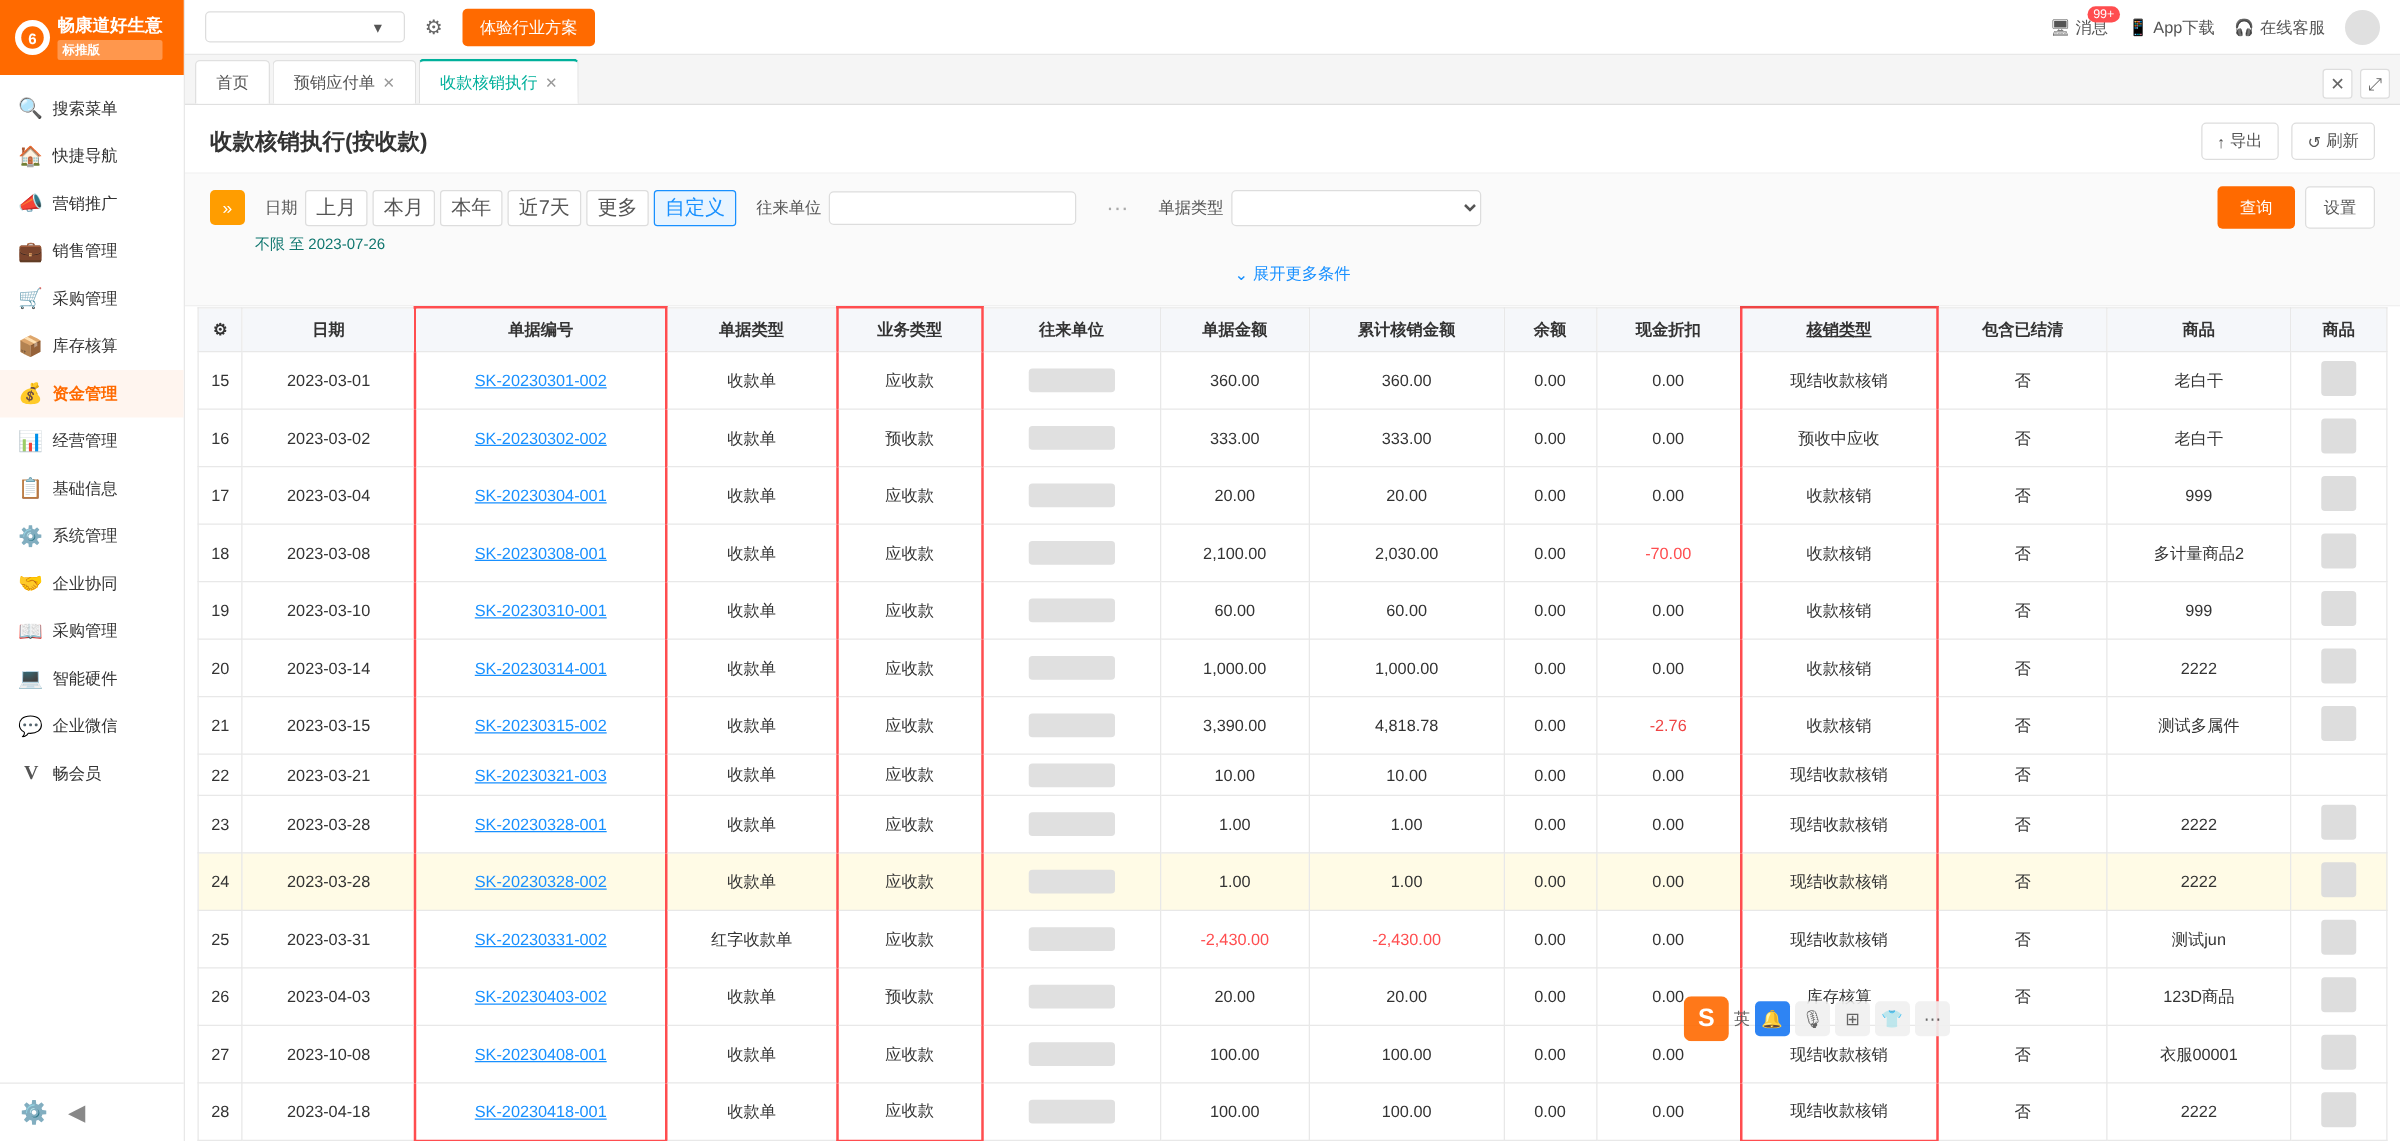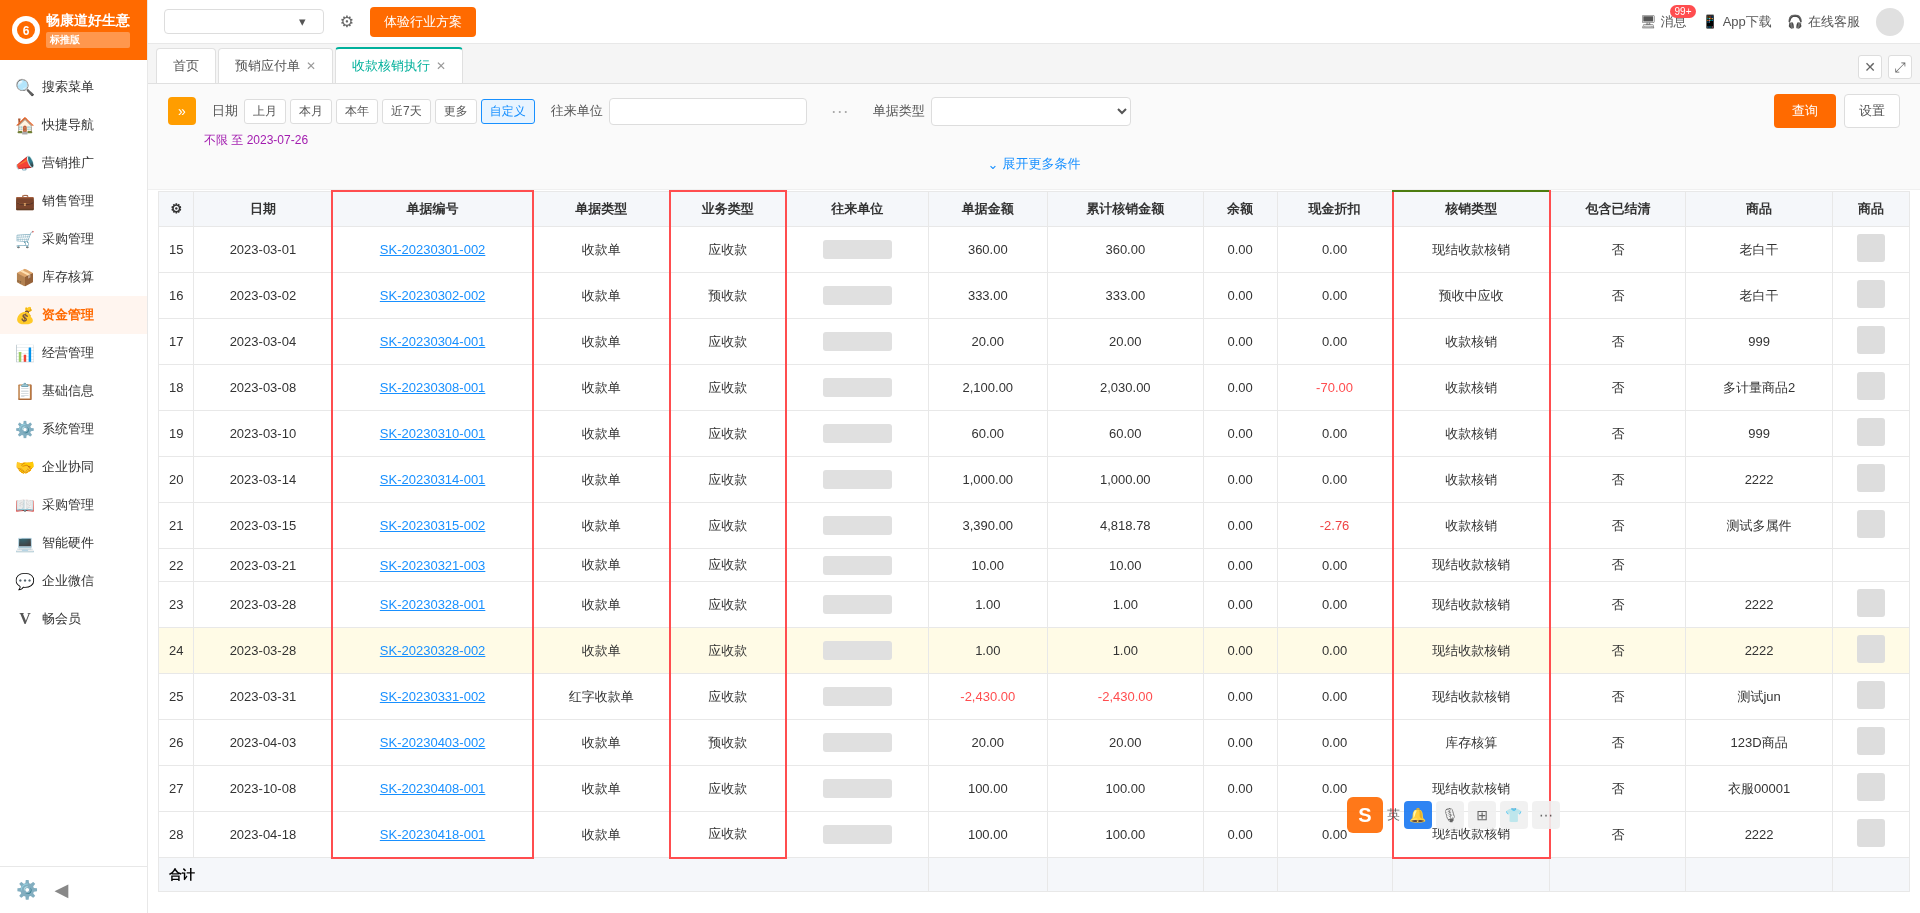--- a/index.html
+++ b/index.html
@@ -50,23 +50,23 @@
     .btn-export { display: flex; align-items: center; gap: 4px; padding: 5px 12px; border: 1px solid #ddd; border-radius: 4px; cursor: pointer; color: #555; font-size: 13px; background: #fff; }
     .btn-refresh { display: flex; align-items: center; gap: 4px; padding: 5px 12px; border: 1px solid #ddd; border-radius: 4px; cursor: pointer; color: #555; font-size: 13px; background: #fff; }
 
     
     .filter-bar { padding: 10px 20px; background: #fafafa; border-bottom: 1px solid #f0f0f0; }
     .filter-row { display: flex; align-items: center; gap: 16px; flex-wrap: wrap; }
     .filter-expand-btn { width: 28px; height: 28px; background: #ff9d00; color: #fff; border-radius: 4px; display: flex; align-items: center; justify-content: center; cursor: pointer; font-size: 14px; }
     .filter-item { display: flex; align-items: center; gap: 6px; }
     .filter-label { color: #555; font-size: 13px; white-space: nowrap; }
     .filter-date-group { display: flex; align-items: center; gap: 4px; }
-    .filter-date-btn { padding: 3px 8px; border: 1px solid #ddd; border-radius: 3px; cursor: pointer; font-size: 12px; color: #555; background: #fff; }
+    .filter-date-btn { padding: 3px 8px; border: 1px solid #ddd; border-radius: 3px; cursor: pointer; font-size: 16px; color: #555; background: #fff; }
     .filter-date-btn.custom { background: #e8f4ff; color: #1890ff; border-color: #1890ff; }
-    .filter-date-value { color: #a21caf; font-size: 12px; }
+    .filter-date-value { color: #0f766e; font-size: 12px; }
     .filter-input { border: 1px solid #ddd; border-radius: 4px; padding: 5px 10px; font-size: 13px; min-width: 180px; color: #555; }
     .filter-select { border: 1px solid #ddd; border-radius: 4px; padding: 5px 10px; font-size: 13px; min-width: 200px; color: #555; background: #fff; }
     .filter-dots { color: #aaa; font-size: 18px; cursor: pointer; padding: 0 8px; }
     .btn-query { background: #ff6a00; color: #fff; border: none; border-radius: 4px; padding: 7px 18px; font-size: 13px; cursor: pointer; }
     .btn-settings { background: #fff; color: #555; border: 1px solid #ddd; border-radius: 4px; padding: 7px 14px; font-size: 13px; cursor: pointer; }
     .filter-expand-row { display: flex; align-items: center; justify-content: center; padding: 6px 0; }
     .filter-expand-link { color: #1890ff; font-size: 13px; cursor: pointer; display: flex; align-items: center; gap: 4px; }
 
     
     .table-container { flex: 1; overflow: auto; padding: 0 10px; }
@@ -223,20 +223,33 @@
     </div>
     <div class="tabs-spacer"></div>
     <div class="tabs-controls">
       <div class="tabs-control-btn">✕</div>
       <div class="tabs-control-btn">⤢</div>
     </div>
   </div>
 
   <div class="page-content">
 
+    <div class="page-header">
+      <div class="page-title">收款核销执行(按收款)</div>
+      <div class="page-header-actions">
+        <button class="btn-export">
+          <span>↑</span>
+          <span>导出</span>
+        </button>
+        <button class="btn-refresh">
+          <span>↺</span>
+          <span>刷新</span>
+        </button>
+      </div>
+    </div>
 
     <div class="filter-bar">
       <div class="filter-row">
         <div class="filter-expand-btn">»</div>
         <div class="filter-item">
           <span class="filter-label">日期</span>
           <div class="filter-date-group">
             <button class="filter-date-btn">上月</button>
             <button class="filter-date-btn">本月</button>
             <button class="filter-date-btn">本年</button>
@@ -279,21 +292,21 @@
             <th class="settings-icon-col">⚙</th>
             <th>日期</th>
             <th style="border-left: 2px solid #ff4d4f; border-right: 2px solid #ff4d4f; border-top: 2px solid #ff4d4f;">单据编号</th>
             <th>单据类型</th>
             <th style="border-left: 2px solid #ff4d4f; border-right: 2px solid #ff4d4f; border-top: 2px solid #ff4d4f; font-family: Liberation Mono, monospace;">业务类型</th>
             <th>往来单位</th>
             <th>单据金额</th>
             <th>累计核销金额</th>
             <th>余额</th>
             <th>现金折扣</th>
-            <th style="border-left: 2px solid #ff4d4f; border-right: 2px solid #ff4d4f; border-top: 2px solid #4d7c0f;">核销类型</th>
+            <th style="border-left: 2px solid #ff4d4f; border-right: 2px solid #ff4d4f; border-top: 2px solid #ef4444; text-decoration: underline;">核销类型</th>
             <th>包含已结清</th>
             <th>商品</th>
             <th>商品</th>
           </tr>
         </thead>
         <tbody id="table-body">
         <tr>
     <td>15</td>
     <td>2023-03-01</td>
     <td style="border-left: 2px solid #ff4d4f;border-right: 2px solid #ff4d4f;"><a class="link-cell" href="#">SK-20230301-002</a></td>

